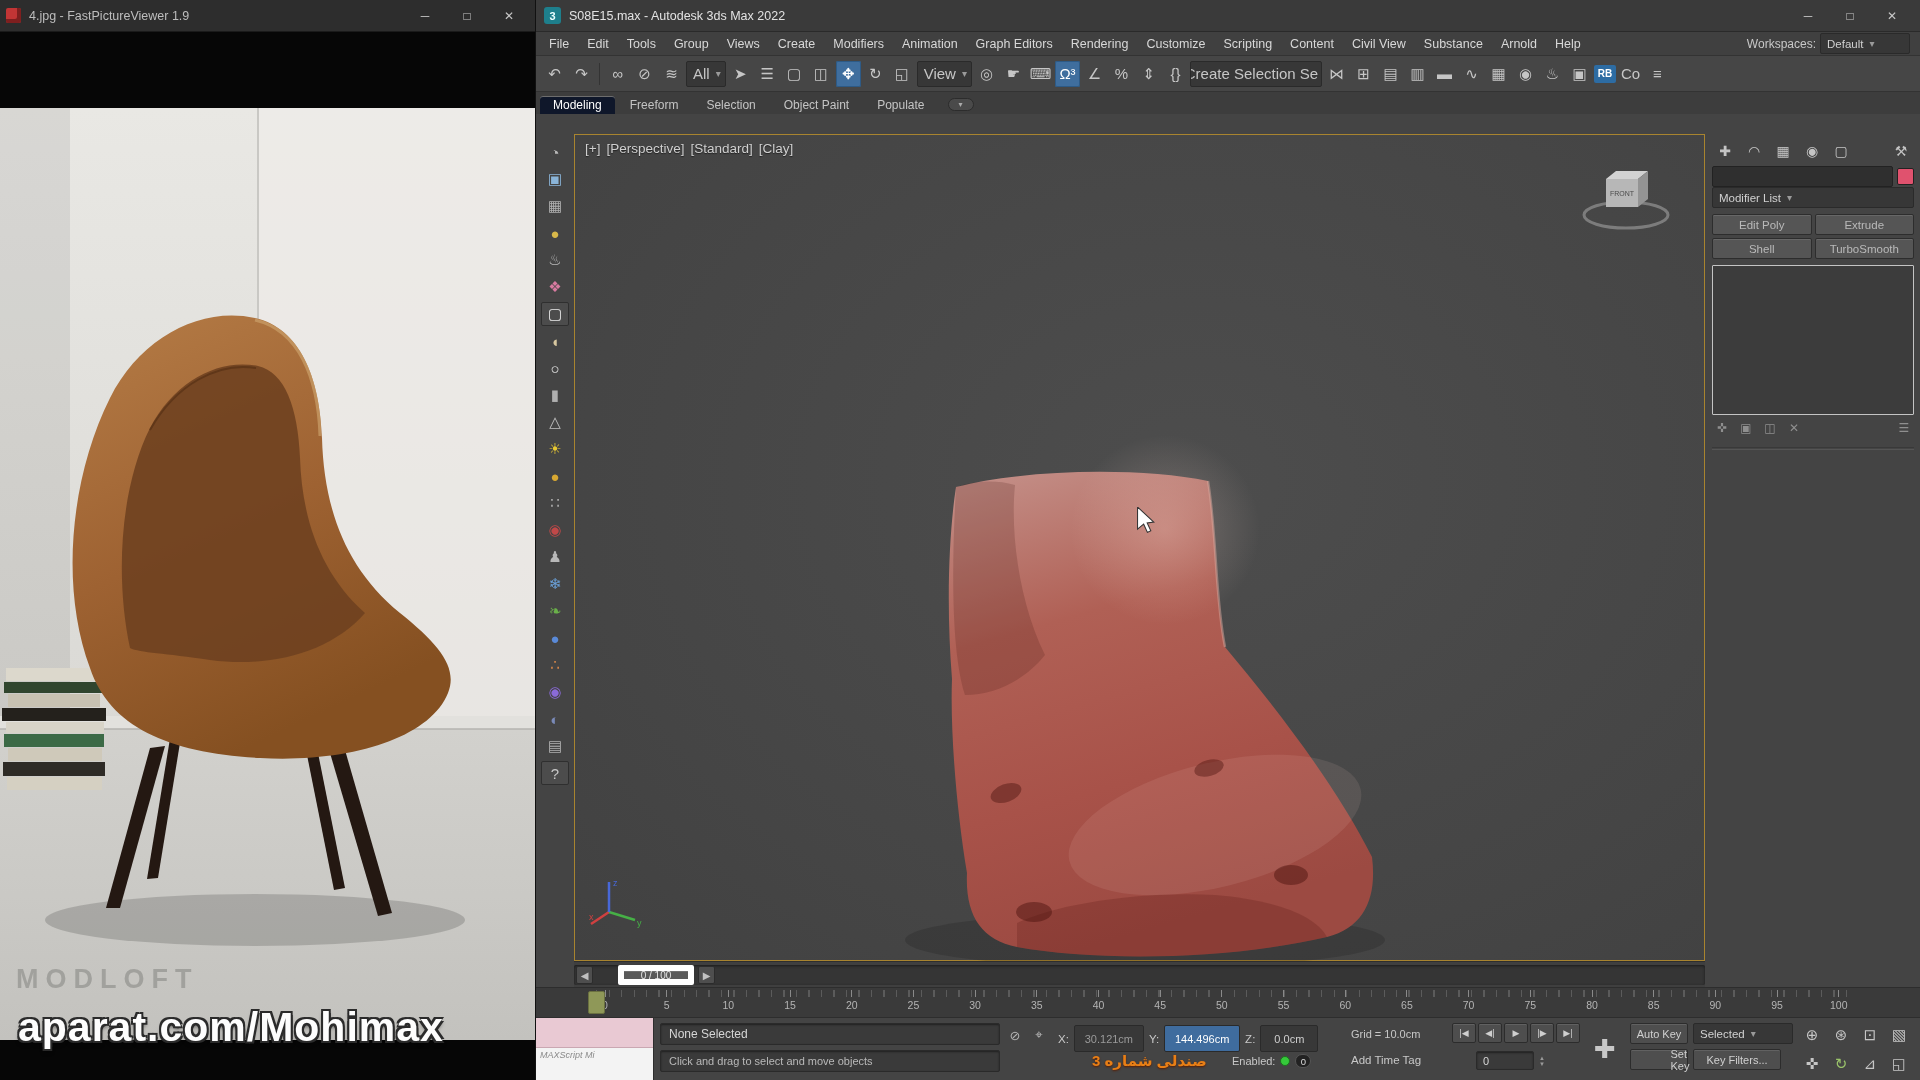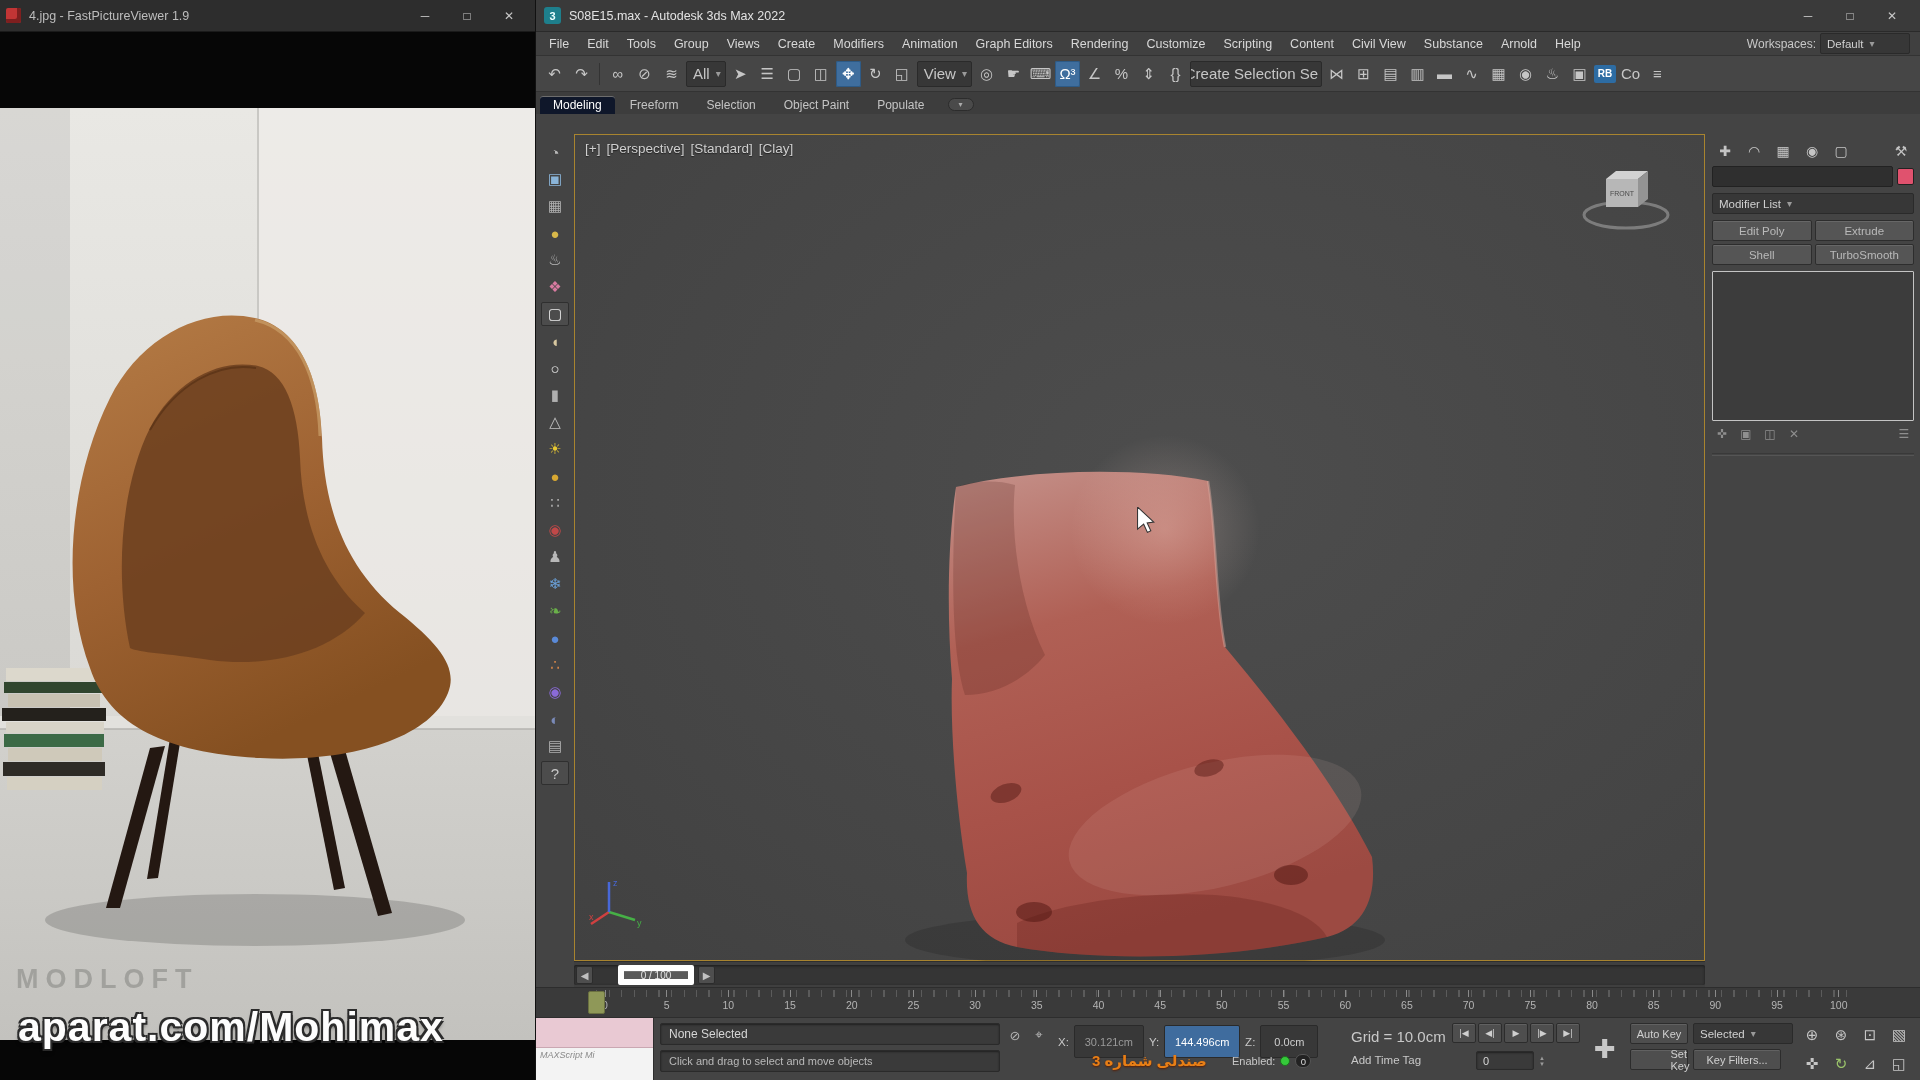--- a/index.html
+++ b/index.html
@@ -78,21 +78,21 @@
   .chair-svg{position:absolute;left:0;top:0;}
 
   .cmd-panel{position:absolute;left:1169px;top:134px;width:216px;bottom:63px;background:#444;padding:5px 7px;}
   .ptab-row{display:flex;gap:3px;align-items:center;height:24px;}
   .ptab-icon{width:26px;height:22px;display:flex;align-items:center;justify-content:center;color:#c4c4c4;
              font-size:14px;border-radius:2px;}
   .ptab-icon:last-child{margin-left:auto;}
   .name-row{display:flex;gap:4px;margin-top:3px;align-items:center;}
   .name-field{flex:1;height:21px;background:#2f2f2f;border:1px solid #222;border-radius:2px;}
   .color-swatch{width:17px;height:17px;background:#e0526e;border:1px solid #222;border-radius:2px;}
-  .mod-dd{margin-top:6px;}
+  .mod-dd{margin-top:0;}
   .btn-grid{display:grid;grid-template-columns:1fr 1fr;gap:3px;margin-top:6px;}
   .gbtn{height:21px;background:#555;border:1px solid #2d2d2d;border-radius:2px;color:#b9b9b9;font-size:11.5px;
         display:flex;align-items:center;justify-content:center;box-shadow:inset 0 1px 0 #676767;}
   .stack-box{margin-top:6px;height:150px;background:#3c3c3c;border:1px solid #c4c4c4;border-radius:1px;}
   .stack-row{display:flex;gap:4px;margin-top:4px;align-items:center;}
   .stack-icon{width:20px;height:18px;display:flex;align-items:center;justify-content:center;color:#8f8f8f;font-size:12px;}
   .stack-icon:last-child{margin-left:auto;}
   .panel-divider{margin-top:10px;height:3px;border-top:1px solid #393939;border-bottom:1px solid #555;}
 
   .ts-row{position:absolute;left:38px;top:961px;width:1131px;height:26px;background:#3f3f3f;
@@ -120,26 +120,26 @@
   .mxs-white{height:46px;background:#f3f3f3;color:#8a8a8a;font-size:9px;padding:2px 4px;font-style:italic;}
   .sunken{background:#3a3a3a;border:1px solid #2a2a2a;box-shadow:inset 0 1px 2px rgba(0,0,0,.45);border-radius:2px;}
   .sel-field{position:absolute;left:124px;top:5px;width:340px;height:22px;display:flex;align-items:center;
              padding:0 8px;color:#d6d6d6;font-size:12px;}
   .prompt-field{position:absolute;left:124px;top:32px;width:340px;height:22px;display:flex;align-items:center;
                 padding:0 8px;color:#b9b9b9;font-size:11px;}
   .mid-icons{position:absolute;left:470px;top:8px;display:flex;gap:6px;}
   .mid-icon{width:18px;height:18px;display:flex;align-items:center;justify-content:center;color:#b5b5b5;font-size:13px;}
   .coords{position:absolute;left:522px;top:7px;display:flex;align-items:center;gap:5px;}
   .coord-label{color:#c8c8c8;font-size:11.5px;}
-  .coord-box{height:33px;border:1px solid #2a2a2a;background:#383838;border-radius:2px;display:flex;
+  .coord-box{height:27px;border:1px solid #2a2a2a;background:#383838;border-radius:2px;display:flex;
              align-items:center;justify-content:center;font-size:11px;}
   .cb-x{width:70px;color:#9a9a9a;}
   .cb-y{width:76px;background:#3f6c9e;color:#fff;}
   .cb-z{width:58px;color:#cfcfcf;}
-  .grid-info{position:absolute;left:815px;top:10px;color:#c8c8c8;font-size:15px;}
+  .grid-info{position:absolute;left:815px;top:10px;color:#c8c8c8;font-size:11px;}
   .add-tag{position:absolute;left:815px;top:36px;color:#c8c8c8;font-size:11.5px;}
   .caption-fa{position:absolute;left:556px;top:34px;width:150px;color:#e87f16;font-size:15px;font-weight:bold;
               direction:rtl;text-align:left;text-shadow:0 1px 2px #5a1d00;}
   .enabled-group{position:absolute;left:696px;top:36px;display:flex;align-items:center;gap:5px;
                  color:#c8c8c8;font-size:11px;}
   .dot-green{width:10px;height:10px;border-radius:50%;background:#35c93a;border:1px solid #1d6f20;}
   .zero-pill{min-width:16px;height:14px;background:#222;border:1px solid #555;border-radius:7px;color:#ddd;
              font-size:9.5px;display:flex;align-items:center;justify-content:center;padding:0 3px;}
   .playback{position:absolute;left:916px;top:5px;display:flex;gap:2px;}
   .pb-btn{width:24px;height:20px;background:#4e4e4e;border:1px solid #2c2c2c;border-radius:2px;color:#cfcfcf;

